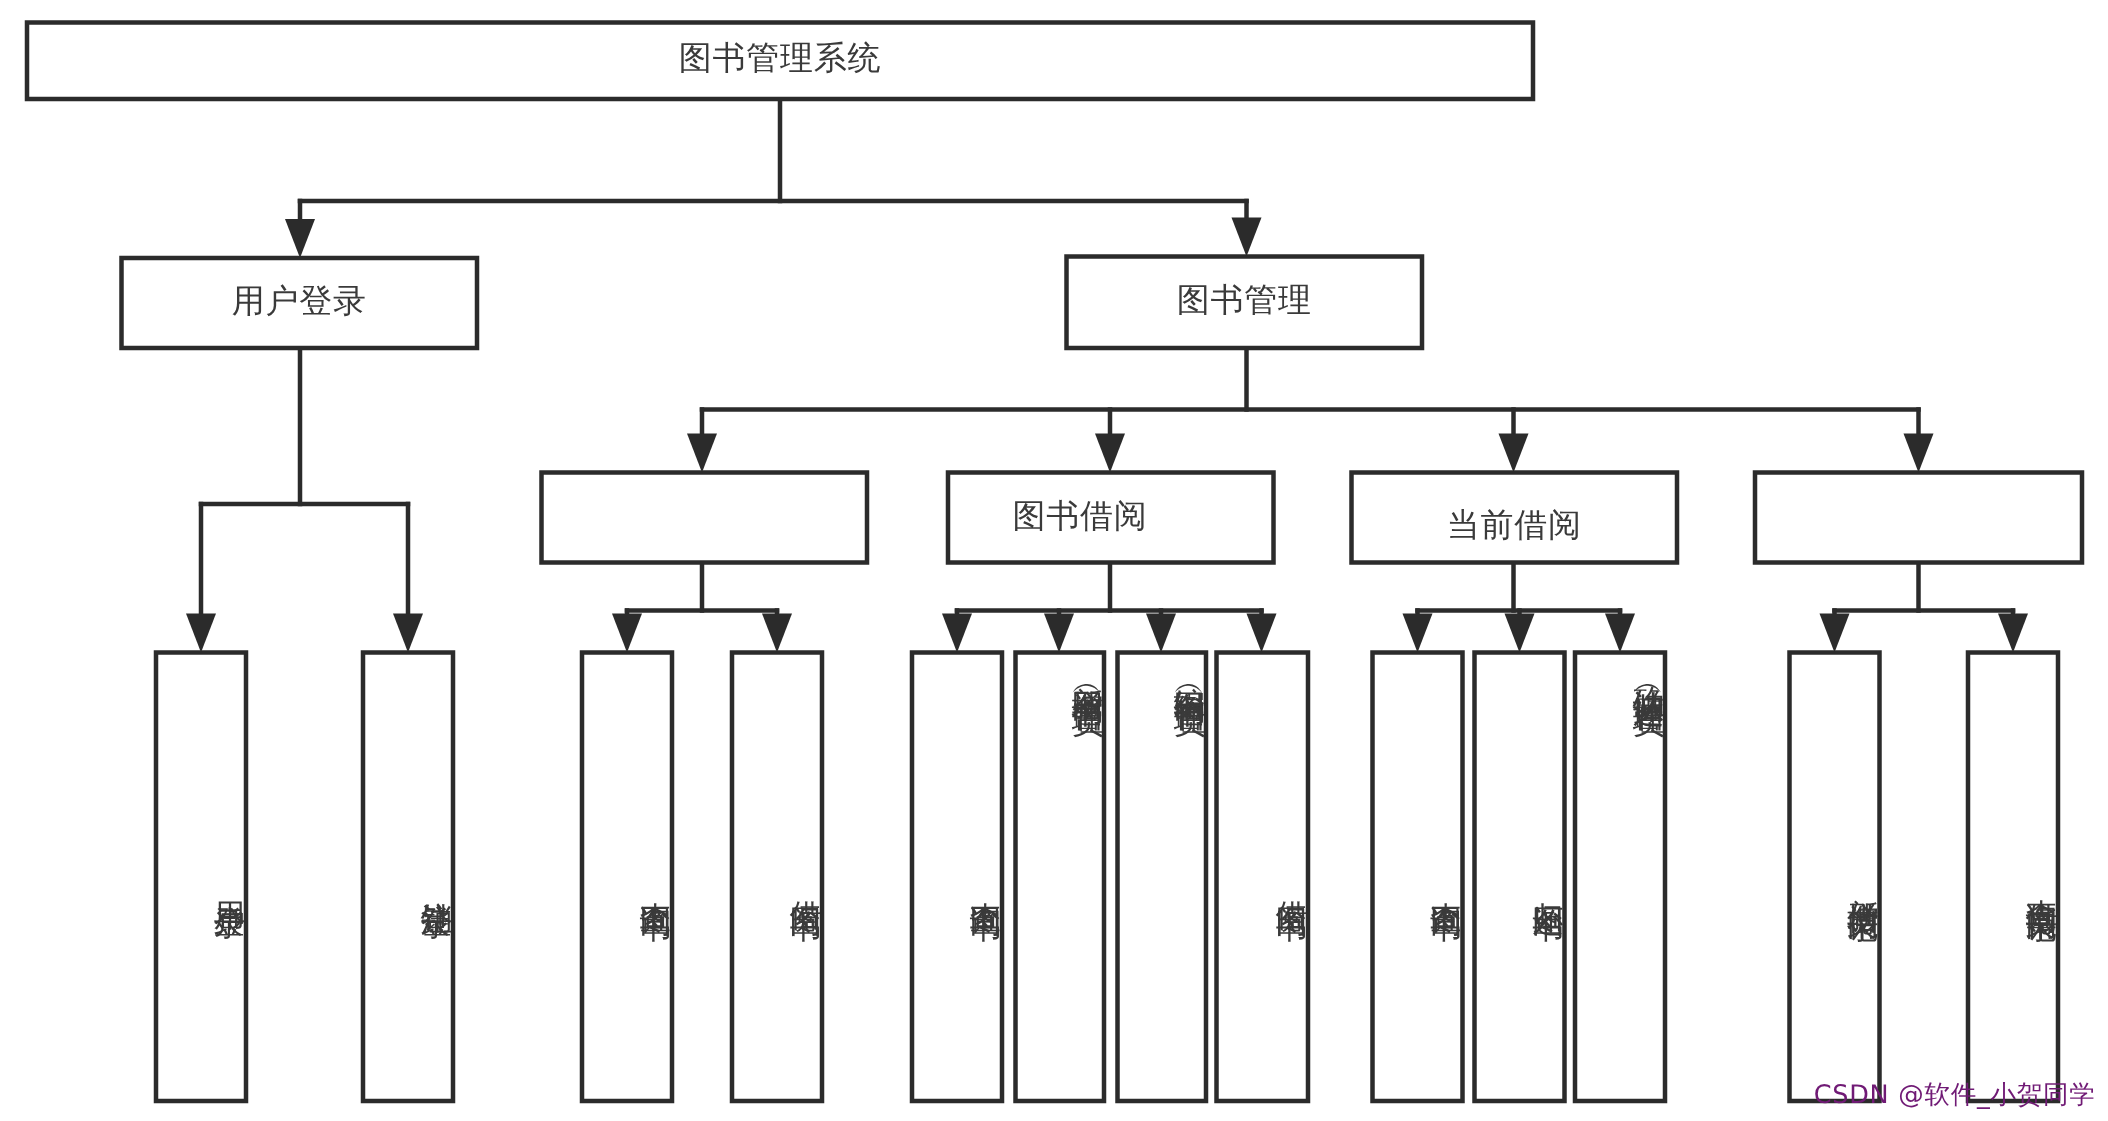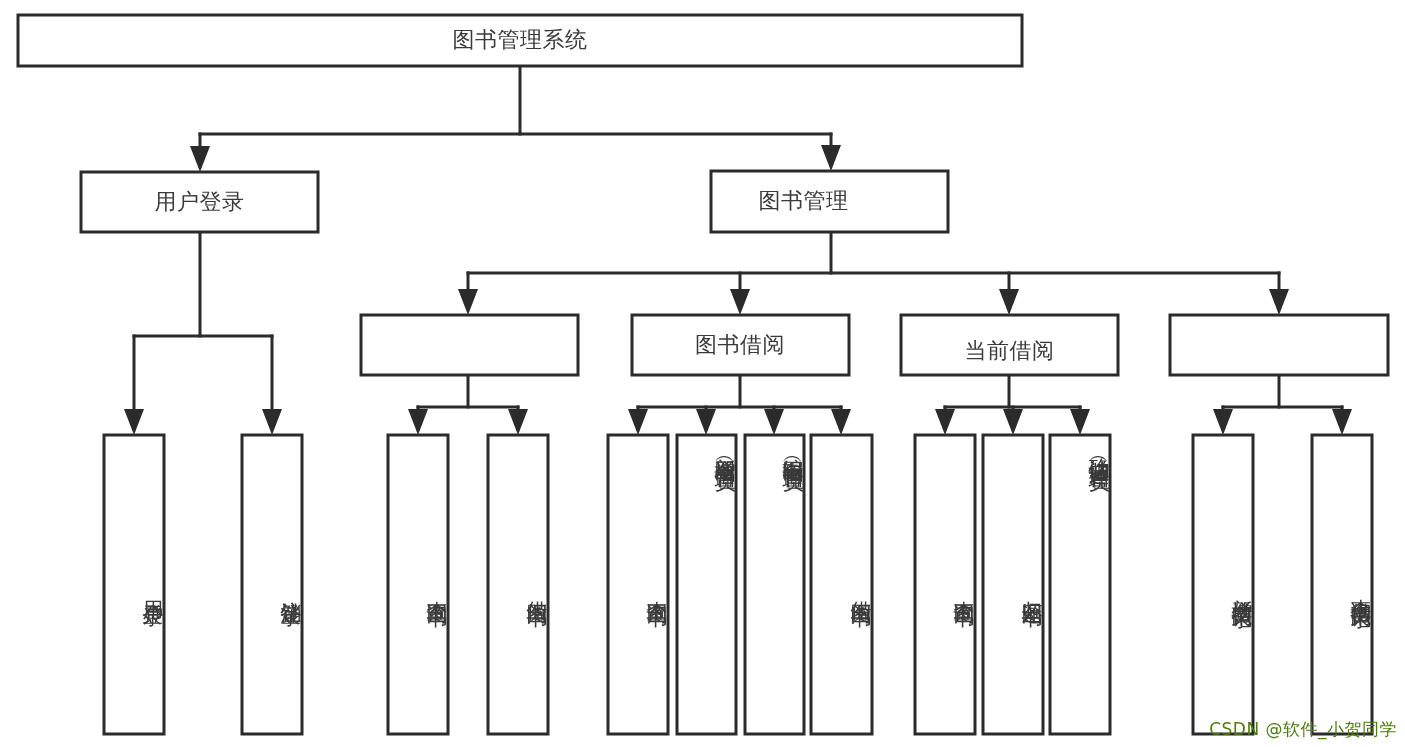--- a/index.html
+++ b/index.html
@@ -62,21 +62,21 @@
     white-space: normal;
   }
   .node-label.vertical.top-align {
     justify-content: flex-start;
   }
   .watermark {
     position: absolute;
     right: 8px;
     bottom: 6px;
     font-size: 17px;
-    color: #4d7c0f;
+    color: #701a75;
     letter-spacing: 0.5px;
     font-family: "DejaVu Sans", "Liberation Sans", sans-serif;
     pointer-events: none;
   }
 </style>
 </head>
 <body>
 
 <div id="canvas">
 
@@ -181,23 +181,23 @@
     <rect class="node-rect" x="1050" y="435" width="60" height="299"></rect>
 
     <rect class="node-rect" x="1193" y="435" width="60" height="299"></rect>
     <rect class="node-rect" x="1312" y="435" width="60" height="299"></rect>
 
   </svg>
 
   <div class="node-label" style="left:18px; top:15px; width:1004px; height:51px;">图书管理系统</div>
 
   <div class="node-label" style="left:81px; top:172px; width:237px; height:60px;">用户登录</div>
-  <div class="node-label" style="left:685px; top:171px; width:237px; height:61px;">图书管理</div>
-
-  <div class="node-label" style="left:632px; top:315px; width:180px; height:60px;padding-left:18px;">图书借阅</div>
+  <div class="node-label" style="left:711px; top:171px; width:237px; height:61px;">图书管理</div>
+
+  <div class="node-label" style="left:612px; top:315px; width:180px; height:60px;padding-left:18px;">图书借阅</div>
   <div class="node-label" style="left:901px; top:315px; width:217px; height:72px;">当前借阅</div>
 
   <div class="node-label vertical" style="left:104px; top:435px; width:60px; height:299px;">用户登录</div>
   <div class="node-label vertical" style="left:242px; top:435px; width:60px; height:299px;">注销登录</div>
 
   <div class="node-label vertical" style="left:388px; top:435px; width:60px; height:299px;">查询图书</div>
   <div class="node-label vertical" style="left:488px; top:435px; width:60px; height:299px;">借阅图书</div>
 
   <div class="node-label vertical" style="left:608px; top:435px; width:60px; height:299px;">查询图书</div>
   <div class="node-label vertical top-align" style="left:677px; top:435px; width:59px; height:299px;">新增图书（管理员）</div>

